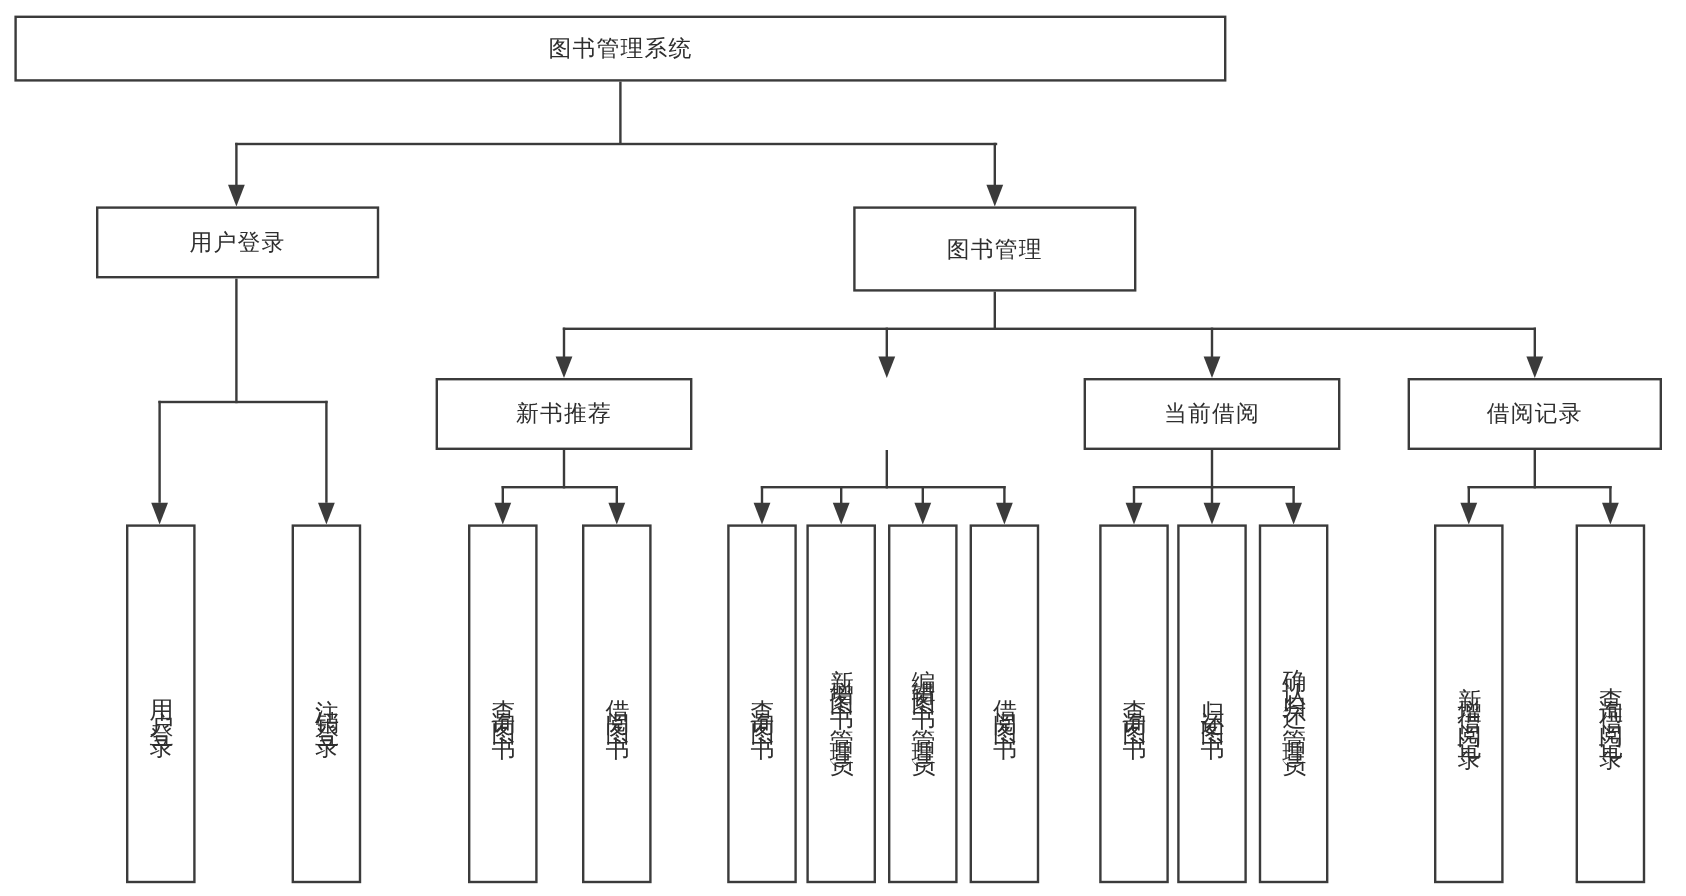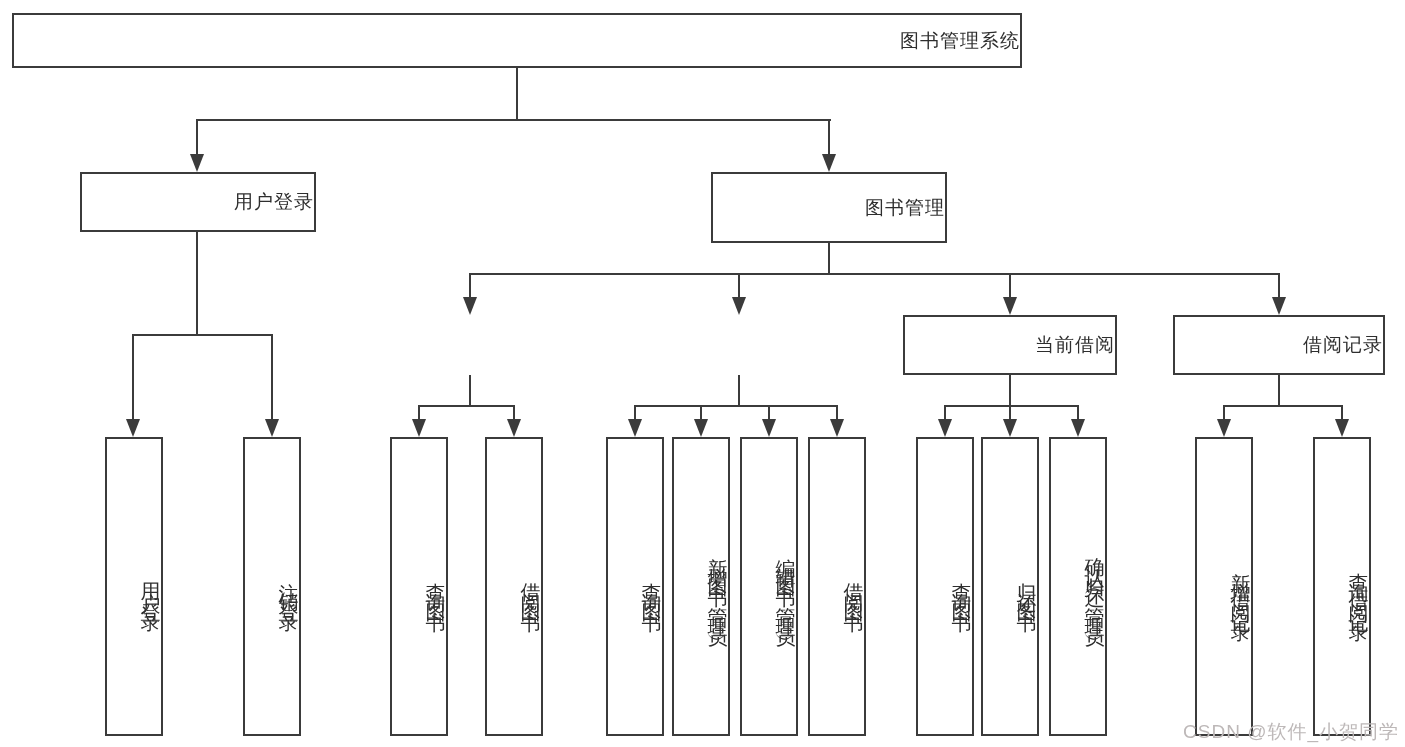--- a/index.html
+++ b/index.html
@@ -14,21 +14,21 @@
     width:1405px;height:747px;
     background:var(--bg);
     font-family:"Liberation Sans","DejaVu Sans",sans-serif;
     overflow:hidden;
   }
   .node{
     position:absolute;
     background:#fff;
     border:2px solid var(--line);
     box-sizing:border-box;
-    display:flex;align-items:center;justify-content:flex-end;
+    display:flex;align-items:center;justify-content:center;
     color:var(--text);
   }
   .h-label{font-size:19px;letter-spacing:1px;}
   .leaf span{
     writing-mode:vertical-rl;
     text-orientation:mixed;
     font-size:20px;
     letter-spacing:10px;
     line-height:1;
     white-space:nowrap;
@@ -116,20 +116,23 @@
     <span>图书管理系统</span>
   </div>
 
   <div class="node h-label" style="left:80px;top:172px;width:236px;height:60px">
     <span>用户登录</span>
   </div>
   <div class="node h-label" style="left:711px;top:172px;width:236px;height:71px">
     <span>图书管理</span>
   </div>
 
+  <div class="node h-label" style="left:363px;top:315px;width:214px;height:60px">
+    <span>新书推荐</span>
+  </div>
   <div class="node h-label" style="left:903px;top:315px;width:214px;height:60px">
     <span>当前借阅</span>
   </div>
   <div class="node h-label" style="left:1173px;top:315px;width:212px;height:60px">
     <span>借阅记录</span>
   </div>
 
   <div class="node leaf" style="left:105px;top:437px;width:58px;height:299px">
     <span>用户登录</span>
   </div>
@@ -167,15 +170,14 @@
     <span>确认归还（管理员）</span>
   </div>
 
   <div class="node leaf" style="left:1195px;top:437px;width:58px;height:299px">
     <span>新增借阅记录</span>
   </div>
   <div class="node leaf" style="left:1313px;top:437px;width:58px;height:299px">
     <span>查询借阅记录</span>
   </div>
 
-  <div class="watermark">CSDN @软件_小贺同学</div>
 
 </div>
 
 </body></html>

